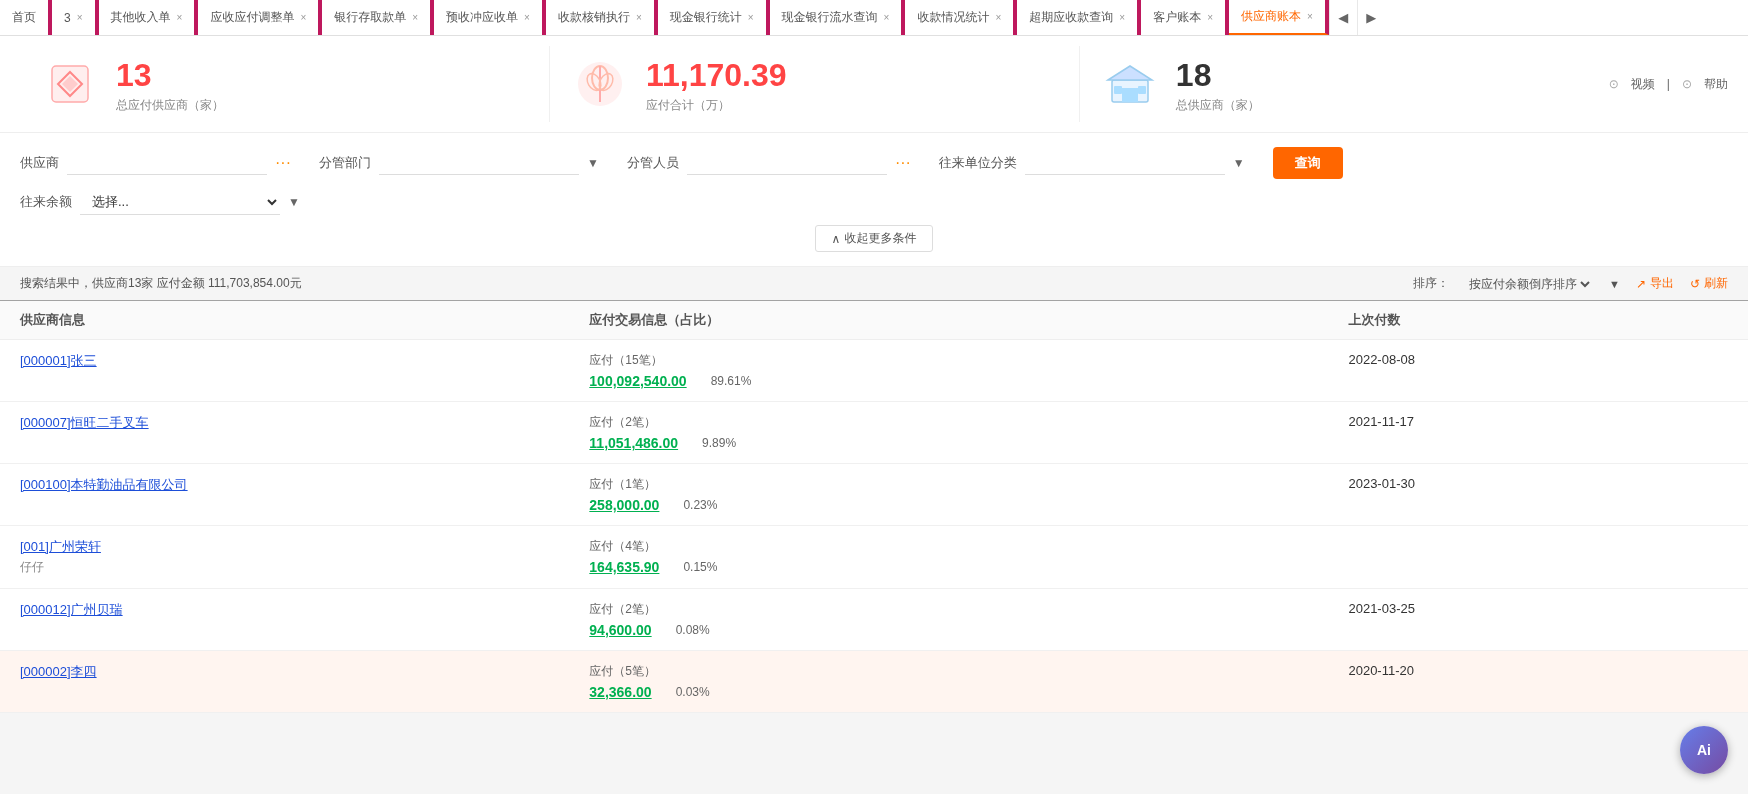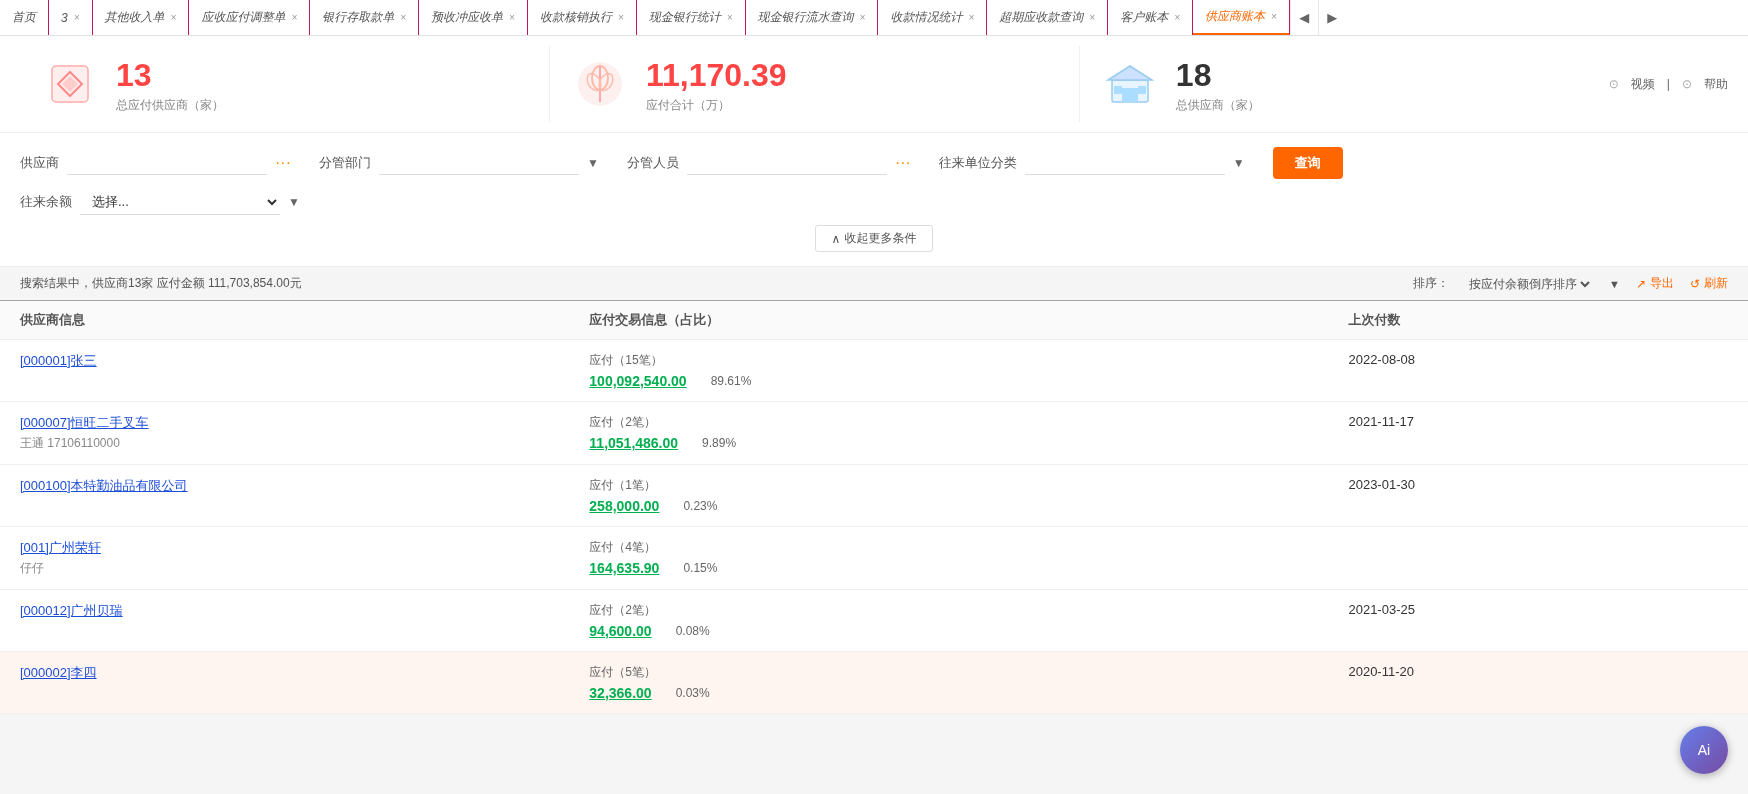--- a/index.html
+++ b/index.html
@@ -5,22 +5,22 @@
     * { box-sizing: border-box; margin: 0; padding: 0; }
     body { font-family: 'Microsoft YaHei', Arial, sans-serif; font-size: 13px; background: #f5f5f5; color: #333; }
 
     
     .top-nav {
       display: flex; align-items: center; background: #fff; border-bottom: 1px solid #e0e0e0;
       height: 36px; overflow: hidden;
     }
     .nav-tab {
       display: flex; align-items: center; padding: 0 12px; height: 100%;
-      border-right: 1px solid #be185d; white-space: nowrap; cursor: pointer;
-      font-size: 12px; color: #555; position: relative; font-style: italic;
+      border-right: 4px solid #be185d; white-space: nowrap; cursor: pointer;
+      font-size: 12px; color: #555; position: relative;
     }
     .nav-tab.active { color: #ff6600; border-bottom: 2px solid #ff6600; }
     .nav-tab .close-x { margin-left: 6px; color: #999; font-size: 10px; cursor: pointer; }
     .nav-arrow { width: 28px; height: 100%; display: flex; align-items: center; justify-content: center; cursor: pointer; border-left: 1px solid #e8e8e8; color: #666; }
 
     
     .stats-bar {
       display: flex; background: #fff; border-bottom: 1px solid #eee; padding: 10px 20px; align-items: center;
     }
     .stat-card {
@@ -298,21 +298,20 @@
       </div>
     </div>
     <div class="col-lastpay">2022-08-08</div>
   </div>
 
   <div class="table-row">
     <div class="col-supplier">
       <div class="supplier-name">
         <a>[000007]恒旺二手叉车</a>
       </div>
-      <div class="supplier-sub">王通  17106110000</div>
     </div>
     <div class="col-transaction">
       <div class="tx-label">
         <span>应付</span>（<span>2笔</span>）
       </div>
       <div class="tx-row">
         <span class="tx-amount">11,051,486.00</span>
         <span class="tx-percent">9.89%</span>
       </div>
     </div>
@@ -386,15 +385,15 @@
       </div>
       <div class="tx-row">
         <span class="tx-amount">32,366.00</span>
         <span class="tx-percent">0.03%</span>
       </div>
     </div>
     <div class="col-lastpay">2020-11-20</div>
   </div>
 </div>
 
-<div style="position:fixed; bottom:20px; right:20px; background: linear-gradient(135deg, #667eea, #764ba2); color:#fff; border-radius:50%; width:48px; height:48px; display:flex; align-items:center; justify-content:center; font-weight:normal; font-size:14px; cursor:pointer; box-shadow: 0 2px 8px rgba(0,0,0,0.3);">
+<div style="position:fixed; bottom:20px; right:20px; background: linear-gradient(135deg, #667eea, #764ba2); color:#fff; border-radius:50%; width:48px; height:48px; display:flex; align-items:center; justify-content:center; font-weight:bold; font-size:14px; cursor:pointer; box-shadow: 0 2px 8px rgba(0,0,0,0.3);">
   <span>Ai</span>
 </div>
 
 </body></html>

